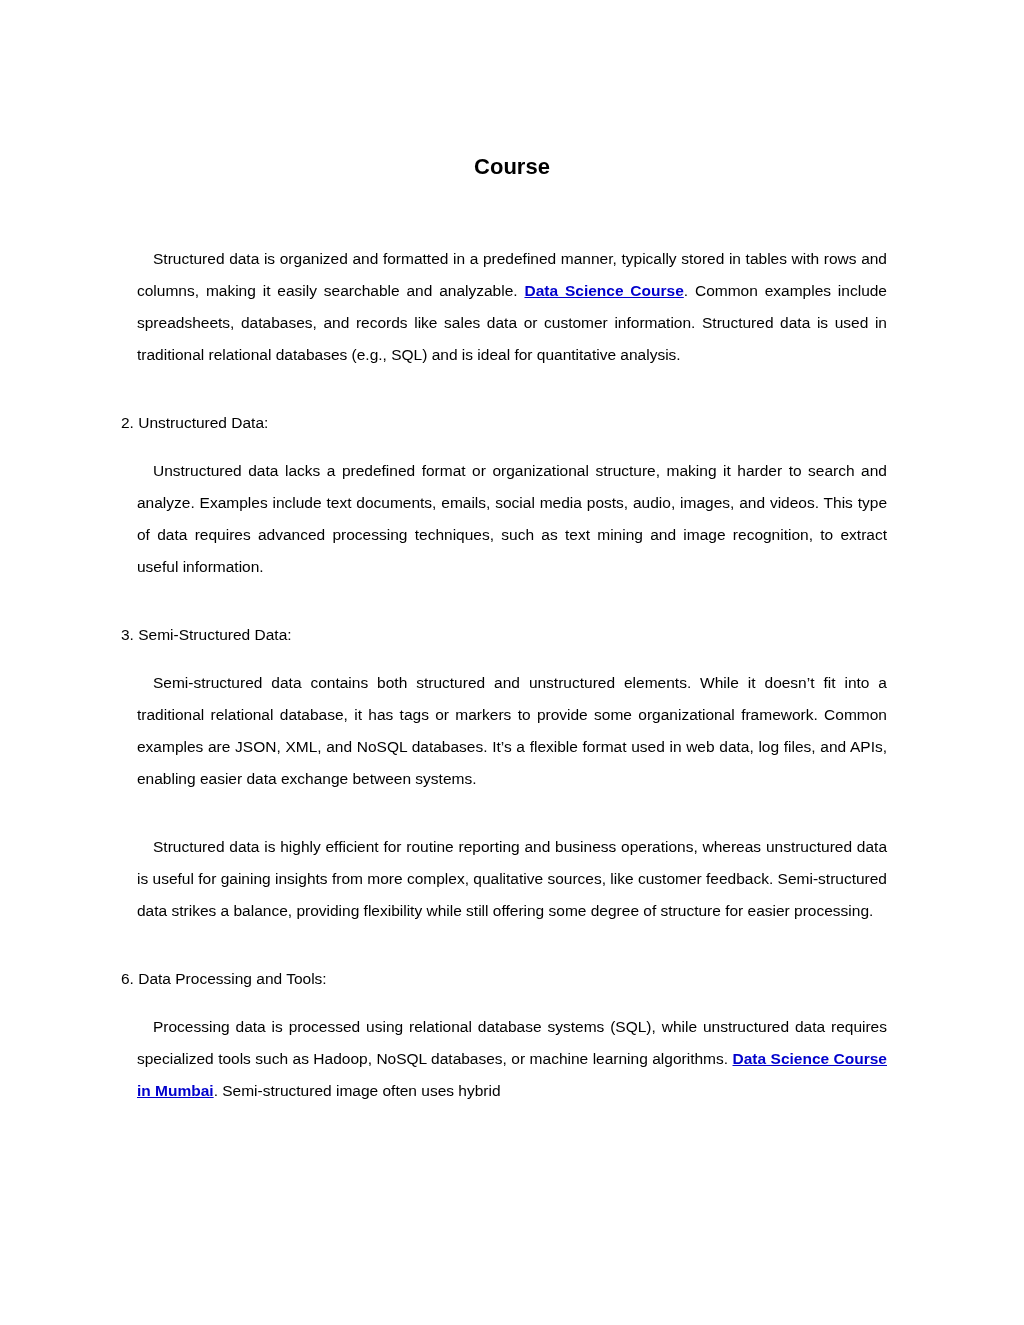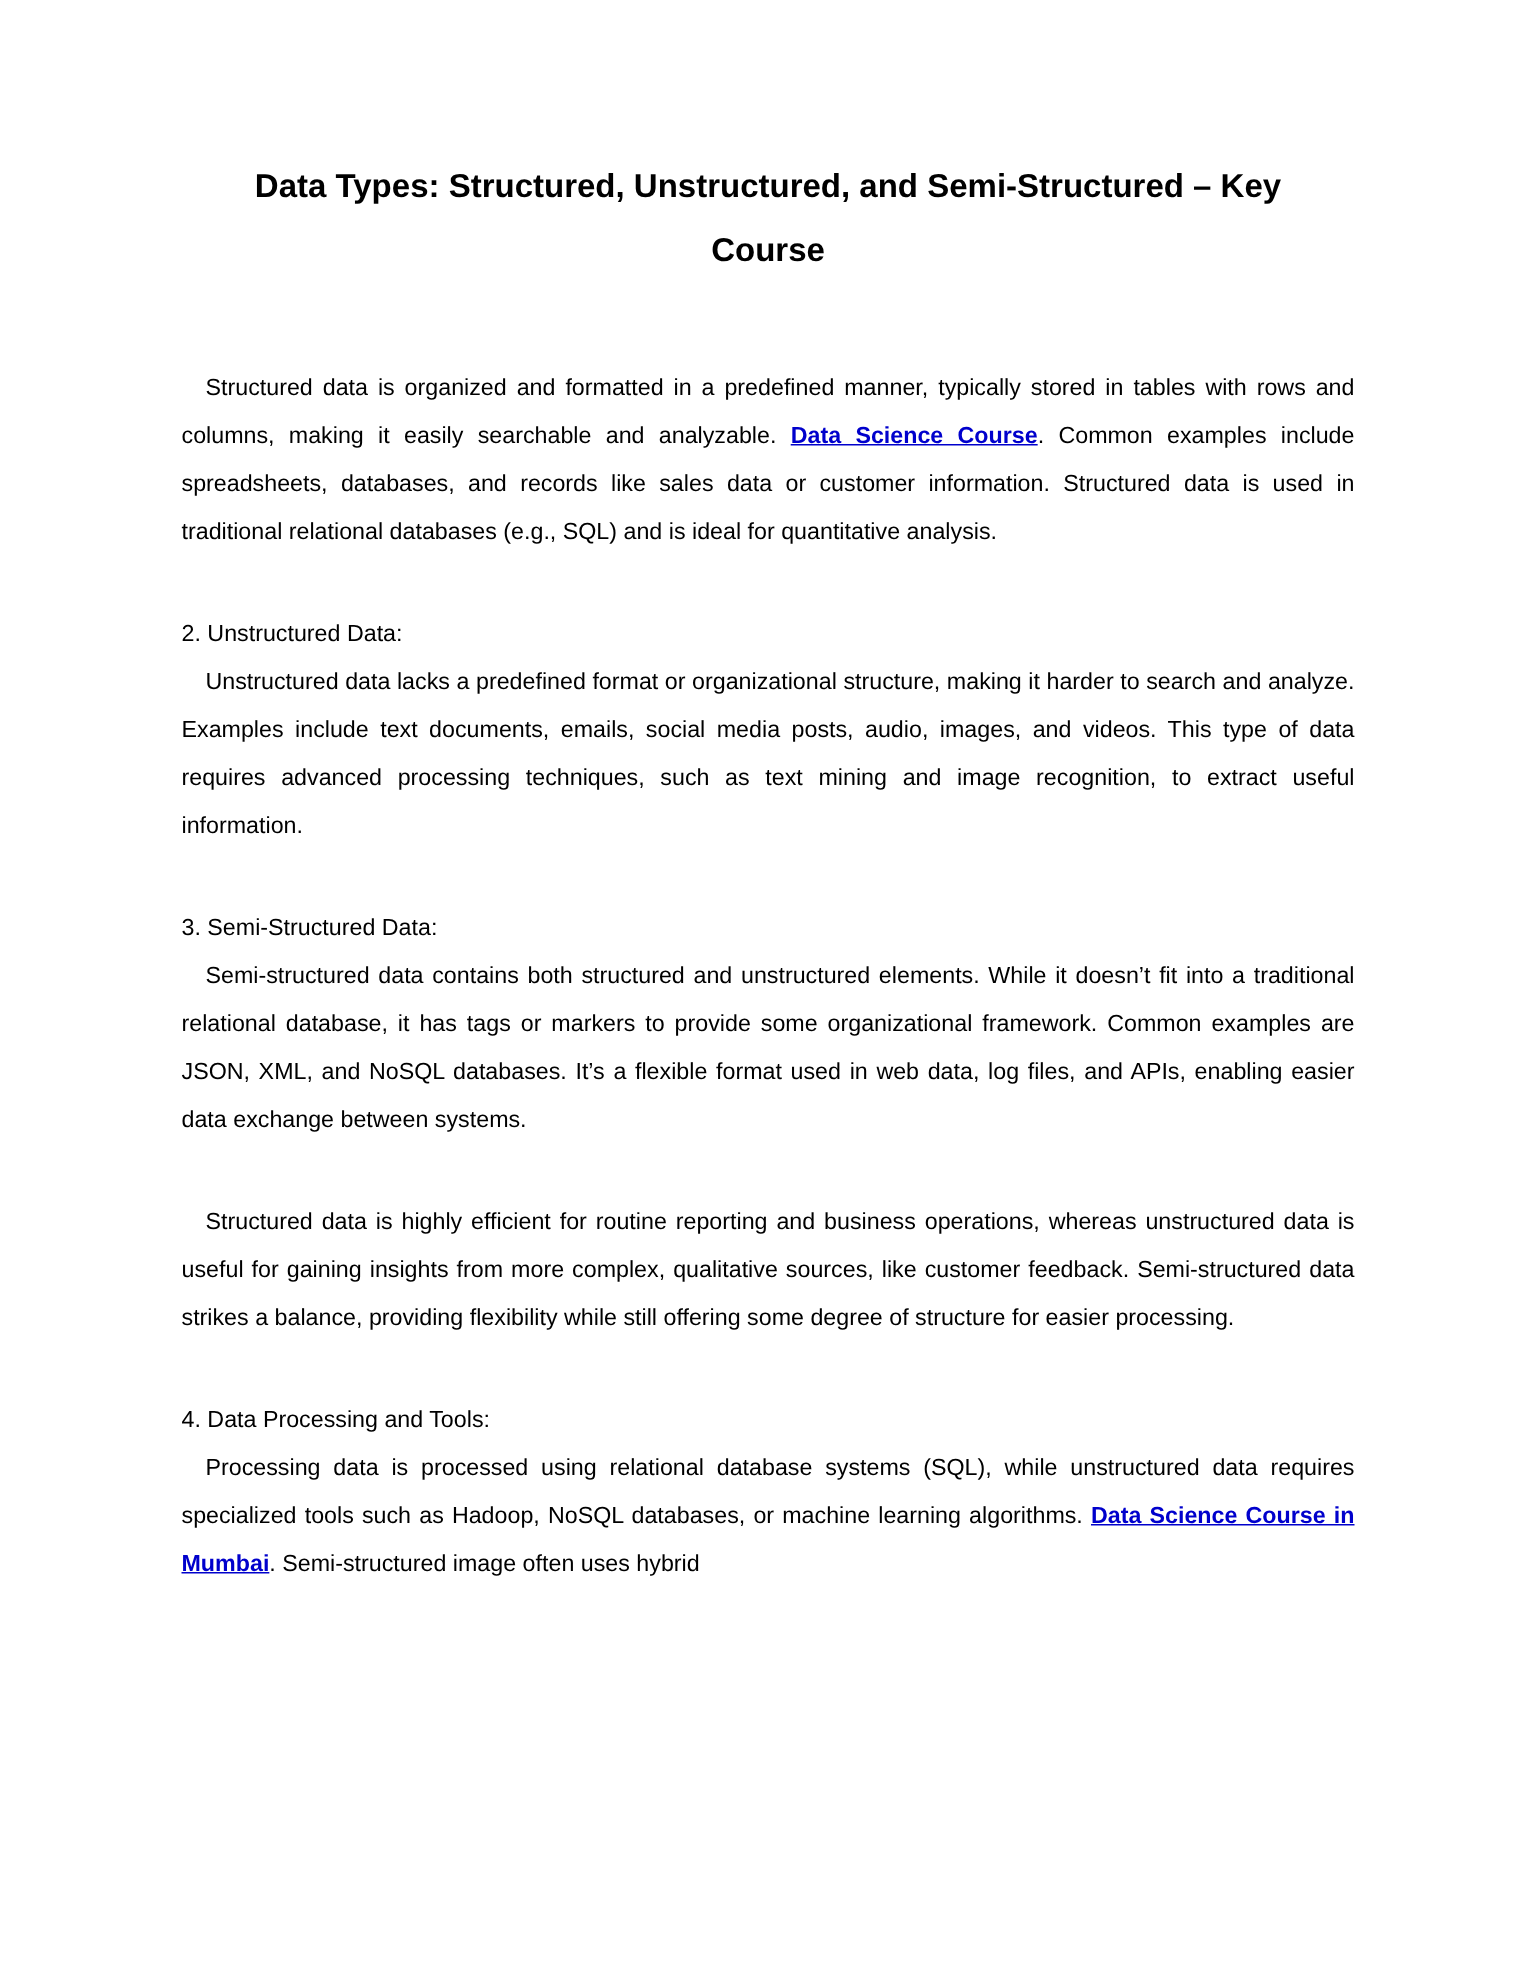--- a/index.html
+++ b/index.html
@@ -32,54 +32,54 @@
     line-height: 32px;
   }
   .section + .section {
     margin-top: 36px;
   }
   .section-heading {
     font-weight: normal;
     white-space: nowrap;
   }
   .para {
-    margin: 0;
+    margin: 16px;
     text-align: justify;
     text-indent: 16px;
   }
   .link {
     color: #0000cc;
     font-weight: bold;
     text-decoration: underline;
     cursor: pointer;
   }
 </style>
 </head>
 <body>
 
 <div class="page">
 
-  <h1 class="doc-title"><span>Data Types: Structured, Unstructured, and Semi-Structured – Key</span><br><span>Course</span></h1>
+  <h1 class="doc-title"><br><span>Course</span></h1>
 
   <div class="section">
     <p class="para"><span>Structured data is organized and formatted in a predefined manner, typically stored in tables with rows and columns, making it easily searchable and analyzable. </span><a class="link" href="#">Data Science Course</a><span>. Common examples include spreadsheets, databases, and records like sales data or customer information. Structured data is used in traditional relational databases (e.g., SQL) and is ideal for quantitative analysis.</span></p>
   </div>
 
   <div class="section">
     <div class="section-heading">2. Unstructured Data:</div>
     <p class="para"><span>Unstructured data lacks a predefined format or organizational structure, making it harder to search and analyze. Examples include text documents, emails, social media posts, audio, images, and videos. This type of data requires advanced processing techniques, such as text mining and image recognition, to extract useful information.</span></p>
   </div>
 
   <div class="section">
     <div class="section-heading">3. Semi-Structured Data:</div>
     <p class="para"><span>Semi-structured data contains both structured and unstructured elements. While it doesn’t fit into a traditional relational database, it has tags or markers to provide some organizational framework. Common examples are JSON, XML, and NoSQL databases. It’s a flexible format used in web data, log files, and APIs, enabling easier data exchange between systems.</span></p>
   </div>
 
   <div class="section">
     <p class="para"><span>Structured data is highly efficient for routine reporting and business operations, whereas unstructured data is useful for gaining insights from more complex, qualitative sources, like customer feedback. Semi-structured data strikes a balance, providing flexibility while still offering some degree of structure for easier processing.</span></p>
   </div>
 
   <div class="section">
-    <div class="section-heading">4. Data Processing and Tools:</div>
+    <div class="section-heading">6. Data Processing and Tools:</div>
     <p class="para"><span>Processing data is processed using relational database systems (SQL), while unstructured data requires specialized tools such as Hadoop, NoSQL databases, or machine learning algorithms. </span><a class="link" href="#">Data Science Course in Mumbai</a><span>. Semi-structured image often uses hybrid</span></p>
   </div>
 
 </div>
 
 </body></html>

